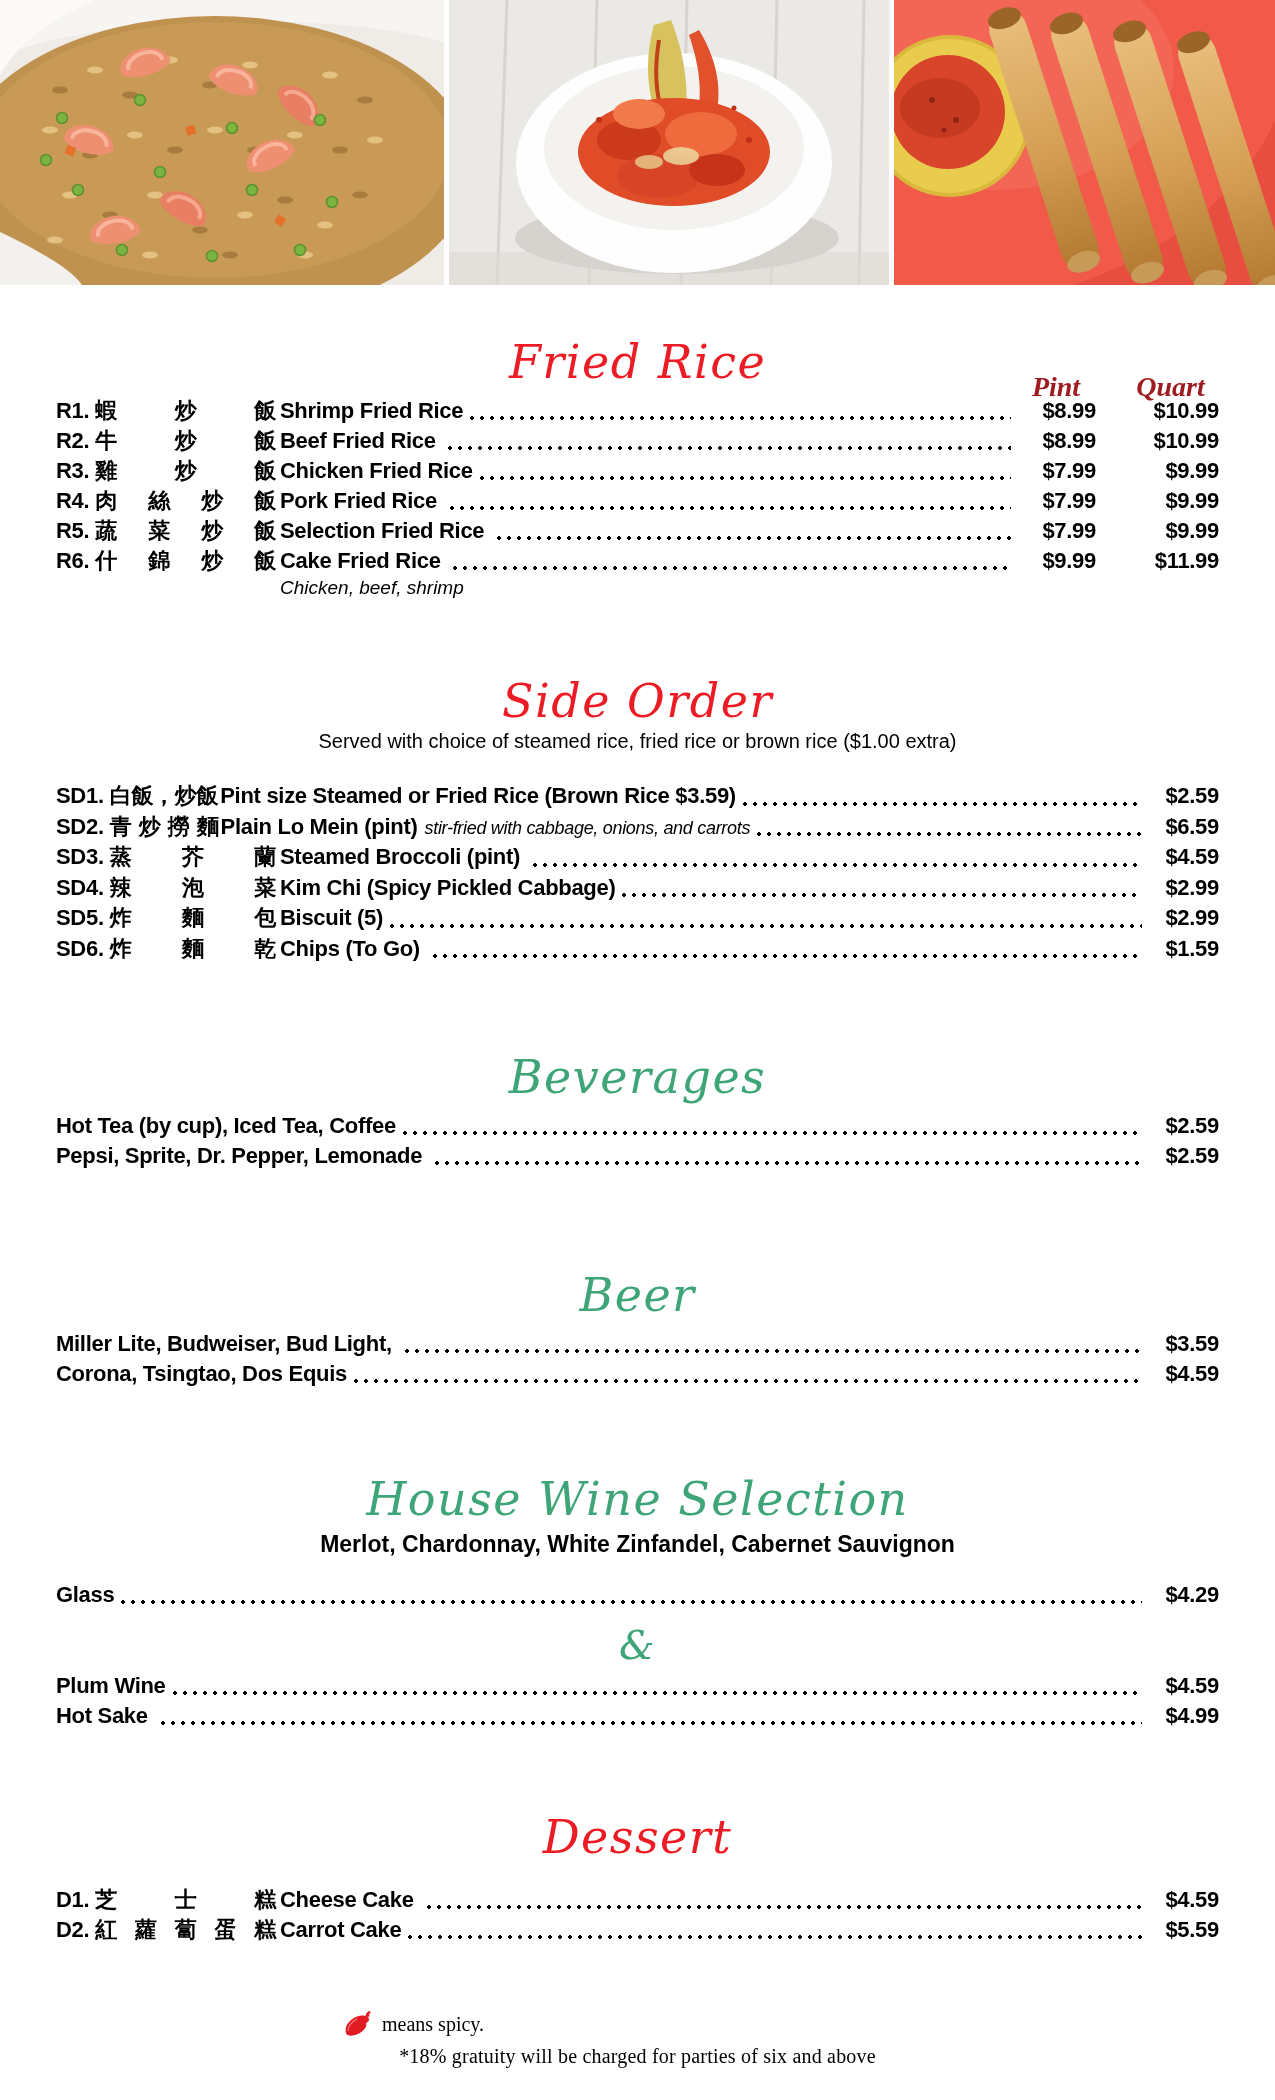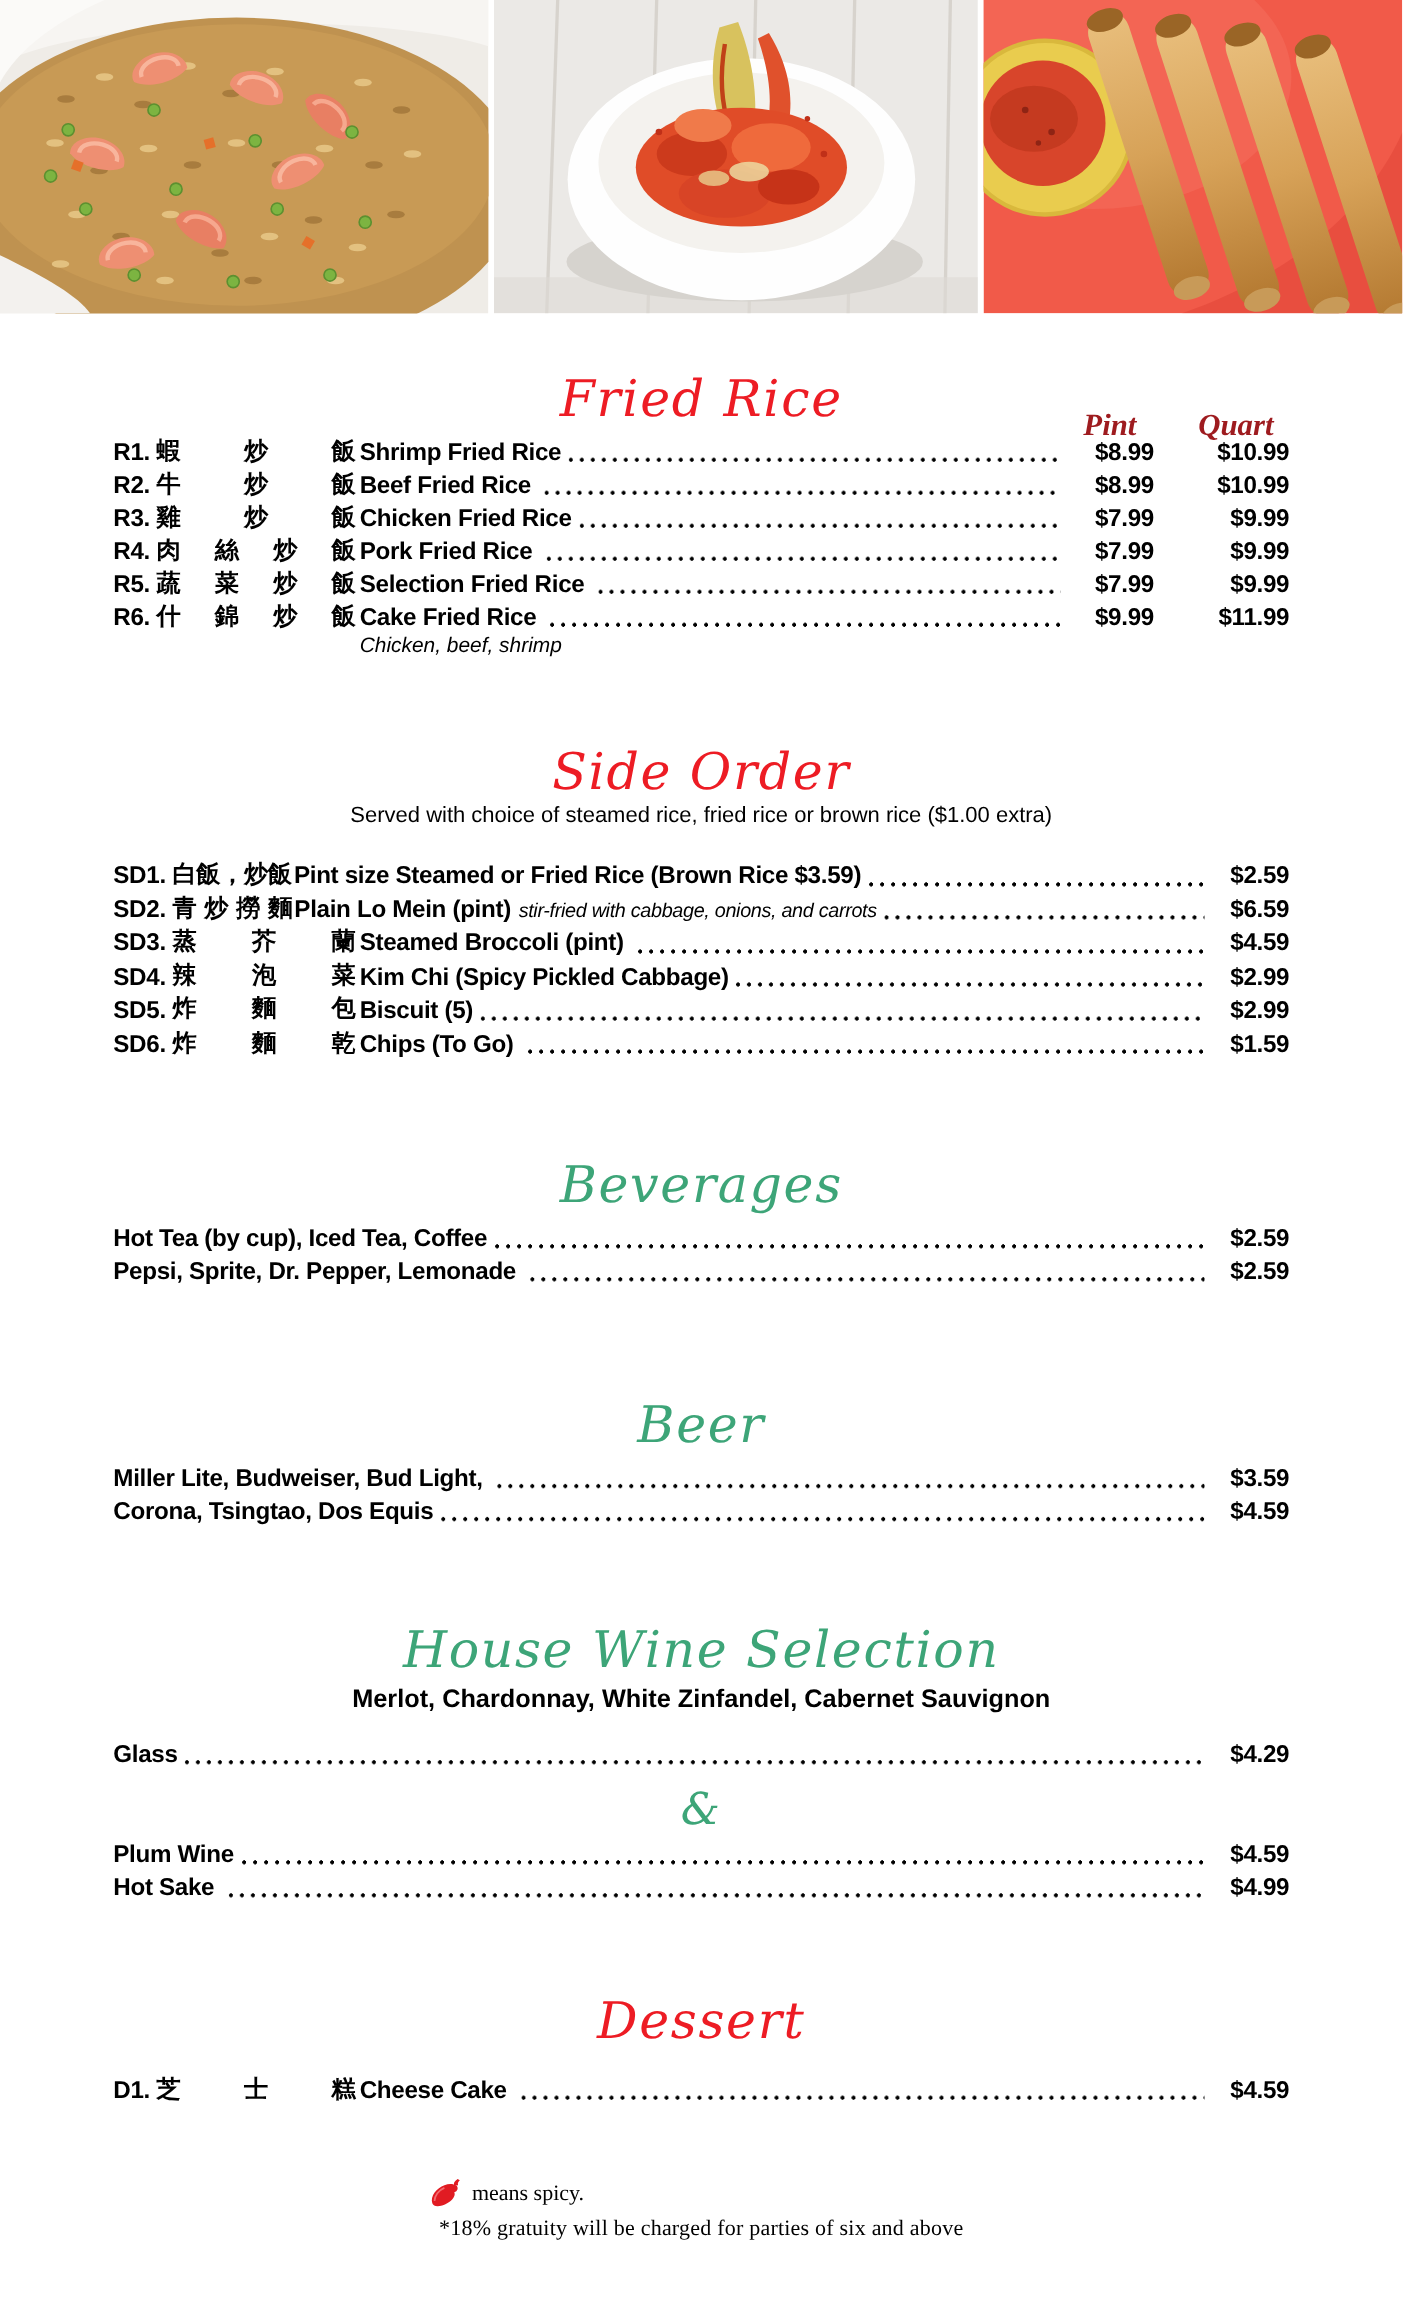--- a/index.html
+++ b/index.html
@@ -5,21 +5,21 @@
   html,body{margin:0;padding:0;background:#ffffff;}
   body{width:1275px;height:2100px;position:relative;overflow:hidden;
        font-family:"Liberation Sans",sans-serif;color:#000;}
 
   
   .photos{display:flex;height:285px;gap:5px;background:#fff;}
   .photo{height:285px;overflow:hidden;}
   .photo svg{display:block;width:100%;height:100%;}
 
   
-  .menu{padding:0 103px;}
+  .menu{padding:0 56px;}
 
   .script{font-family:"DejaVu Serif",serif;font-style:italic;font-weight:400;
           text-align:center;letter-spacing:1.5px;}
   .h1{font-size:46px;line-height:51px;}
   .red{color:#ed1c24;}
   .green{color:#3da578;}
 
   .colhead{display:flex;margin-top:-14px;line-height:26px;}
   .colhead .spacer{flex:1;}
   .colhead span{font-family:"Liberation Serif",serif;font-style:italic;
@@ -444,20 +444,29 @@
     <div class="rows-des">
       <div class="mrow">
         <span class="pre">
             <span class="num">D1.</span>
             <span class="cjk">芝 士 糕</span>
           </span>
         <span class="iname">Cheese Cake </span>
         <span class="leader"></span>
         <span class="pr">$4.59</span>
       </div>
+      <div class="mrow">
+        <span class="pre">
+            <span class="num">D2.</span>
+            <span class="cjk">紅蘿蔔蛋糕</span>
+          </span>
+        <span class="iname">Carrot Cake</span>
+        <span class="leader"></span>
+        <span class="pr">$5.59</span>
+      </div>
     </div>
   </div>
 
   <div class="footer">
     <div class="spicy-line">
       <svg width="30" height="26" viewBox="0 0 30 26">
         <path d="M22,6 C21,4 22,2 25,0 L27,1 C25,3 25,4 25.5,5.5 Z" fill="#e11b22"></path>
         <path d="M2,22 C0,15 6,8 13,5.5 C17,4 21,4 24,6 C26,8 25,11 22,12 C24,16 18,22 11,24 C6,25.5 3,24.5 2,22 Z" fill="#e11b22"></path>
         <path d="M4,20 C4,15 8,10 13,8" stroke="#f26a6e" stroke-width="1.6" fill="none"></path>
       </svg>

